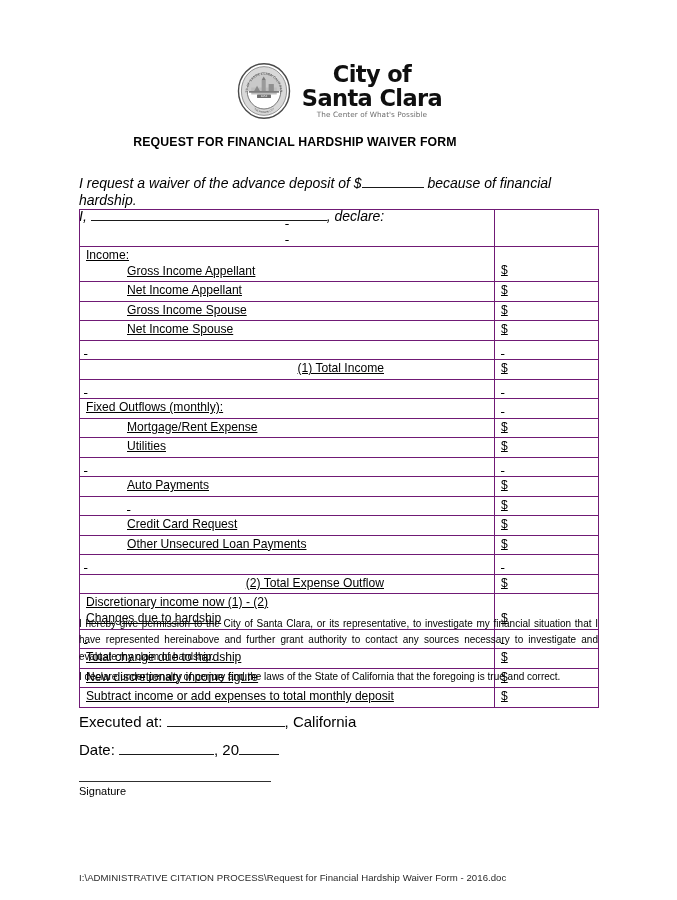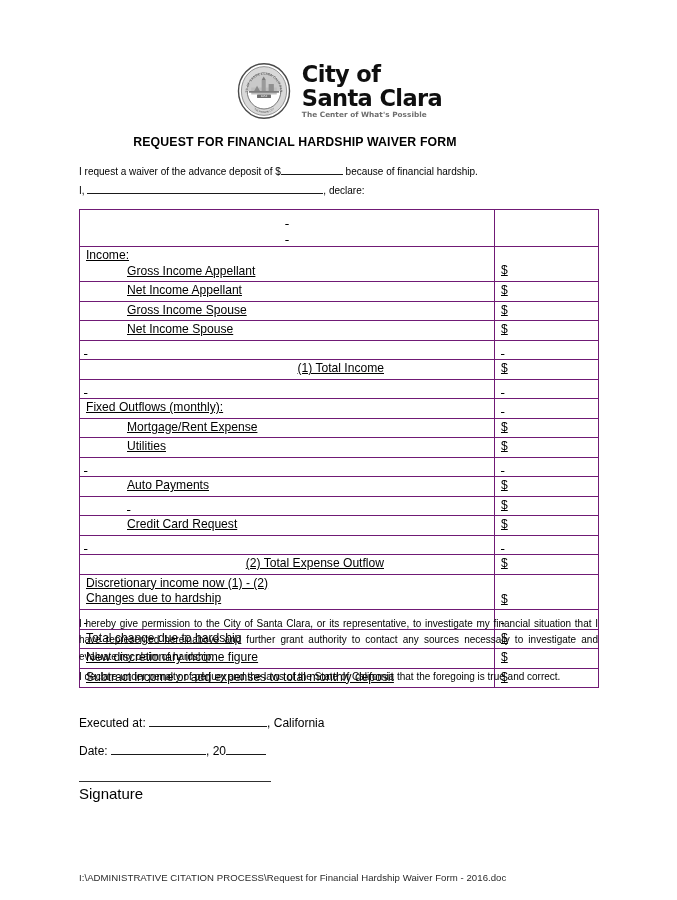--- a/index.html
+++ b/index.html
@@ -39,58 +39,60 @@
   .seal {
     width: 58px;
     height: 58px;
     flex: 0 0 auto;
   }
   .logo-words {
     display: flex;
     flex-direction: column;
     justify-content: center;
     line-height: 1;
+    text-align: center;
   }
   .logo-line1, .logo-line2 {
     font-family: "DejaVu Sans", sans-serif;
     font-weight: bold;
     font-size: 22.5px;
     letter-spacing: -0.6px;
     color: #0f0f0f;
   }
   .logo-line1 { margin-bottom: 1px; }
   .logo-line2 { margin-bottom: 2px; }
   .logo-tagline {
     font-family: "DejaVu Sans", sans-serif;
     font-size: 7.3px;
-    font-weight: bold;
+    font-weight: normal;
     letter-spacing: 0.05px;
     color: #6d6d6d;
   }
 
   
   .form-title {
     position: absolute;
     left: 0;
     top: 135px;
     width: 590px;
     text-align: center;
     font-size: 12.3px;
     font-weight: bold;
     letter-spacing: 0.15px;
   }
 
   
   .intro {
     position: absolute;
     left: 79px;
-    top: 162px;
+    top: 175px;
     width: 520px;
-    font-size: 10px;
+    font-size: 14px;
     line-height: 16.5px;
+    font-style: italic;
   }
   .ul { display: inline-block; border-bottom: 1px solid #1a1a1a; vertical-align: baseline; height: 12px; }
   .ul-deposit { width: 62px; }
   .ul-name { width: 236px; }
 
   
   .fin-table {
     position: absolute;
     left: 79px;
     top: 209px;
@@ -137,42 +139,42 @@
     line-height: 16.3px;
     text-align: justify;
   }
   #para-permission { top: 616px; }
   #para-perjury { top: 669px; }
 
   
   .sigline {
     position: absolute;
     left: 79px;
-    font-size: 12px;
+    font-size: 15px;
     line-height: 16px;
   }
   #executed-line { top: 714px; }
   #date-line { top: 742px; text-align: right; }
   .ul-city { width: 118px; }
   .ul-date { width: 95px; }
   .ul-year { width: 40px; }
 
   .sig-rule {
     position: absolute;
     left: 79px;
     top: 781px;
     width: 192px;
     border-bottom: 1px solid #303030;
     height: 0;
   }
   #signature-label {
     position: absolute;
     left: 79px;
     top: 785px;
-    font-size: 15px;
+    font-size: 11px;
   }
 
   
   #doc-footer {
     position: absolute;
     left: 79px;
     top: 834px;
     font-size: 9.6px;
     color: #2a2a2a;
     letter-spacing: 0.05px;
@@ -344,20 +346,28 @@
         <tr>
           <td>
             <div class="cell indent">Credit Card Request</div>
           </td>
           <td>
             <div class="cell amt">$</div>
           </td>
         </tr>
         <tr>
           <td>
+            <div class="cell indent">Other Unsecured Loan Payments</div>
+          </td>
+          <td>
+            <div class="cell amt">$</div>
+          </td>
+        </tr>
+        <tr>
+          <td>
             <div class="cell blank">&nbsp;</div>
           </td>
           <td>
             <div class="cell amt">&nbsp;</div>
           </td>
         </tr>
         <tr>
           <td>
             <div class="cell total">(2) Total Expense Outflow</div>
           </td>

